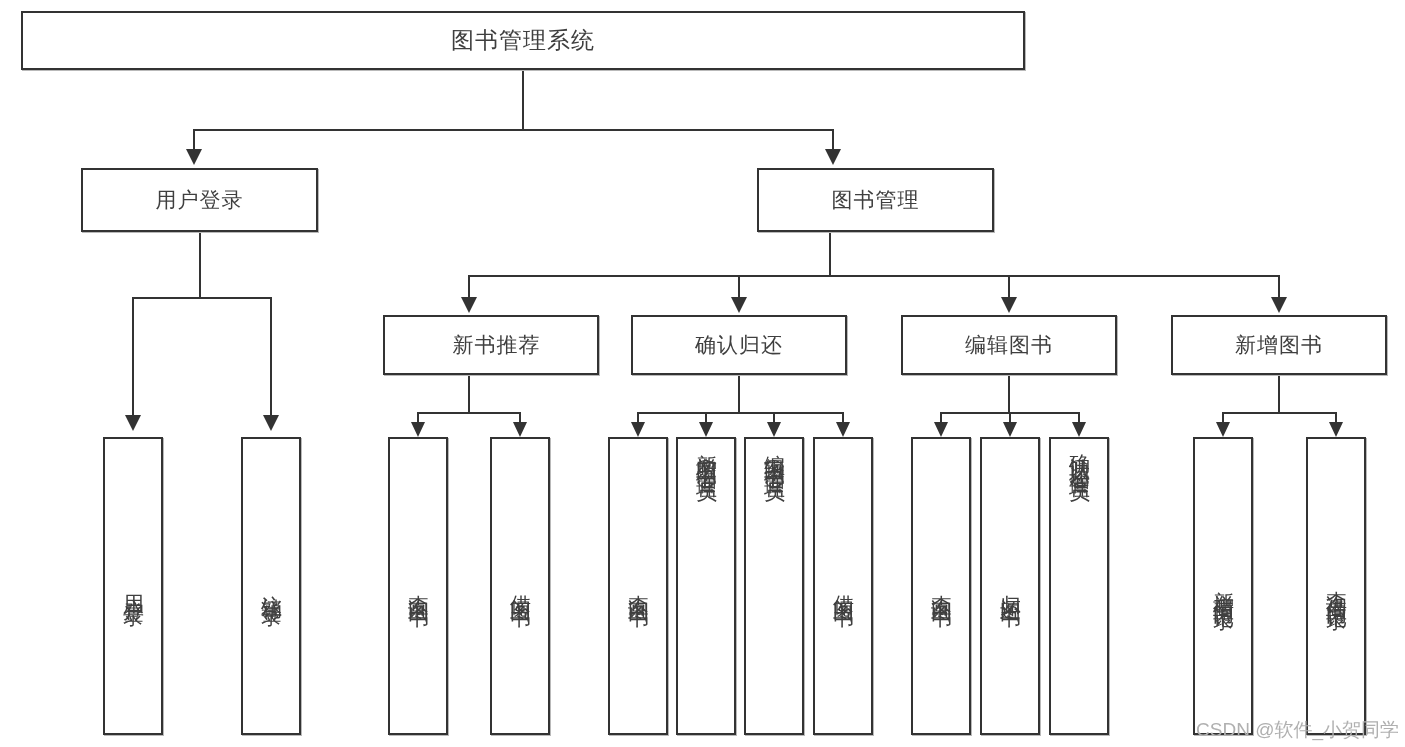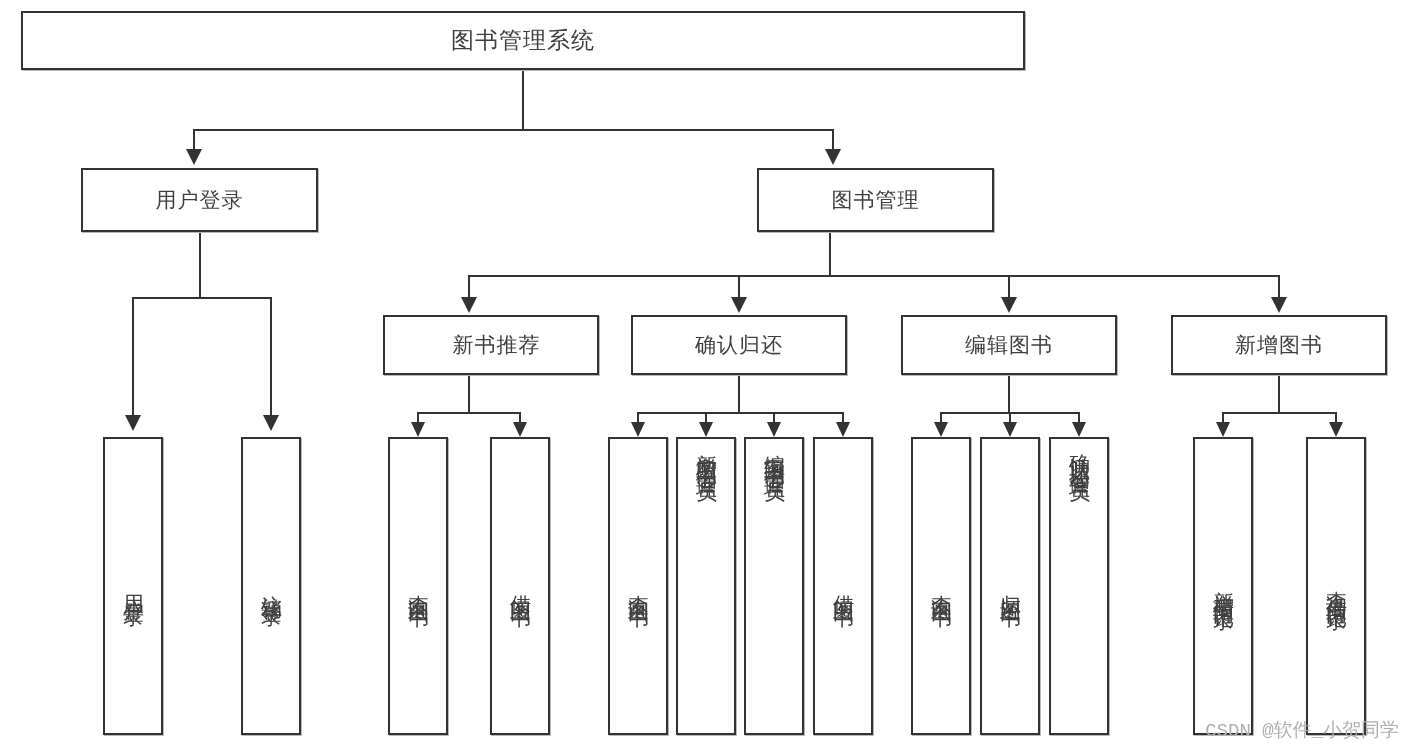--- a/index.html
+++ b/index.html
@@ -95,21 +95,21 @@
   
   #watermark{
     position:absolute;
     right:6px;
     bottom:4px;
     font-size:19px;
     color:#b0b0b0;
     letter-spacing:0px;
     z-index:9;
     white-space:nowrap;
-    font-family:Liberation Mono, monospace;
+    font-family:Liberation Sans, sans-serif;
   }
 </style>
 </head>
 <body>
 
 <div id="canvas">
 
   <div class="ln v" style="left:522px; top:70px;  height:60px;"></div>
   <div class="ln h" style="left:193px; top:129px; width:640px;"></div>
   <div class="ln v" style="left:193px; top:129px; height:22px;"></div>

